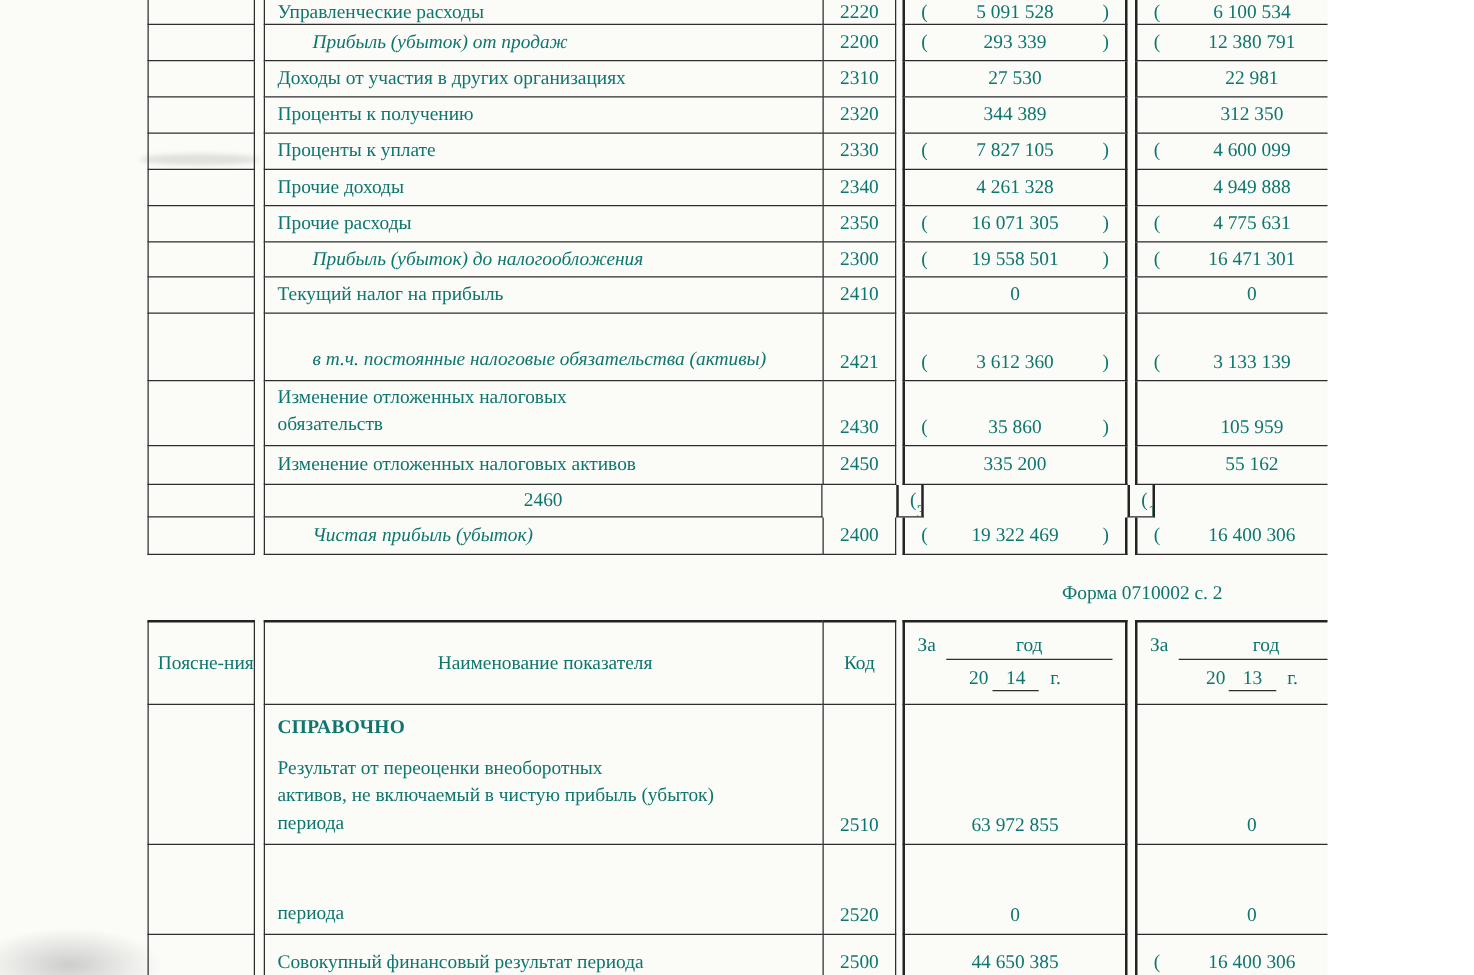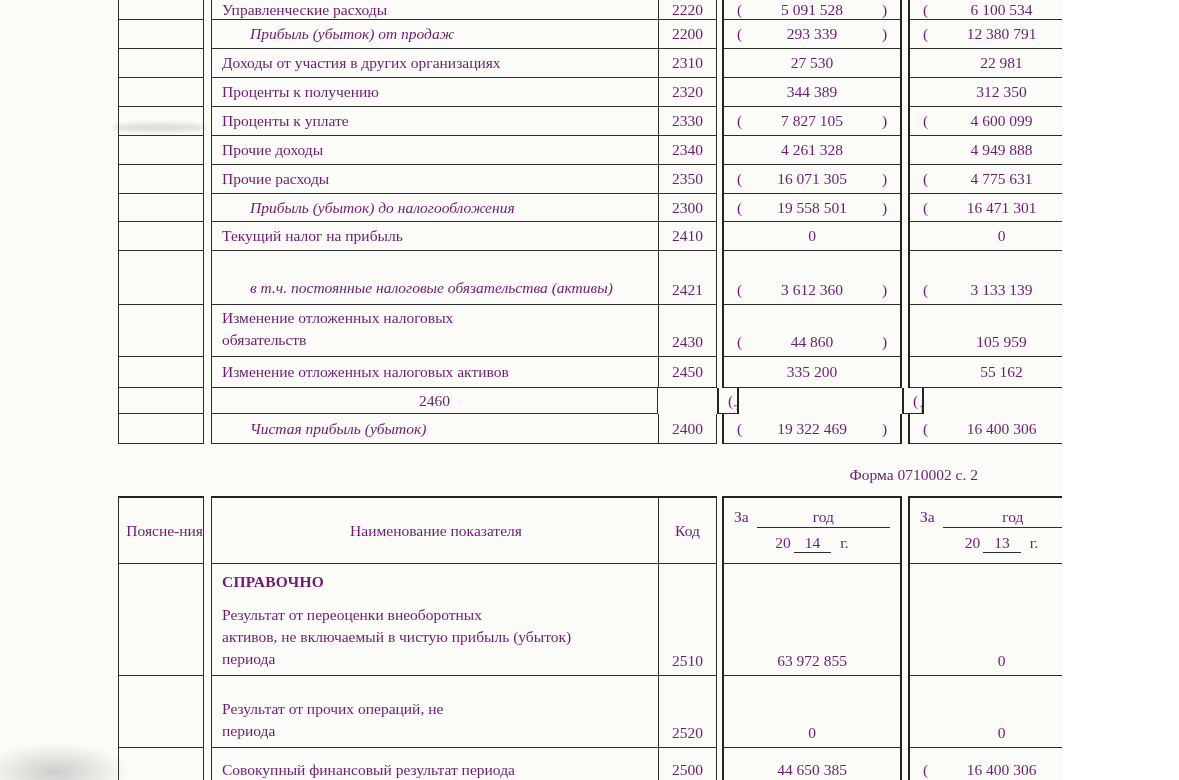--- a/index.html
+++ b/index.html
@@ -1,20 +1,20 @@
 <!DOCTYPE html>
 <html><head>
 <meta charset="utf-8">
 <style>
   html,body{margin:0;padding:0;background:#ffffff;}
   .page{
     position:relative;width:1062px;height:780px;overflow:hidden;
     background:#fbfbf8;
     font-family:"Liberation Serif","DejaVu Serif",serif;
-    color:#701a75;font-size:15.5px;
+    color:#0f766e;font-size:15.5px;
     filter:blur(0.25px);
   }
   .smudge-bl{position:absolute;left:-20px;bottom:-22px;width:150px;height:60px;
     background:radial-gradient(ellipse,rgba(100,100,100,.30),transparent 70%);}
   .smudge-l{position:absolute;left:112px;top:123px;width:95px;height:9px;border-radius:50%;
     background:rgba(60,60,60,.14);filter:blur(2px);}
   .tbl{position:absolute;left:118px;width:977px;}
   .t1{top:0;}
   .t2{top:496px;}
   .form-label{position:absolute;top:466px;right:84px;font-size:15.5px;}
@@ -282,21 +282,21 @@
         <div class="cell cn">
           <div class="nlines">
             <div class="nline">Изменение отложенных налоговых</div>
             <div class="nline">обязательств</div>
           </div>
         </div>
         <div class="cell cc">2430</div>
         <div class="gapc"></div>
         <div class="cell cv">
           <span class="par">(</span>
-          <span class="num">44 860</span>
+          <span class="num">35 860</span>
           <span class="par">)</span>
         </div>
         <div class="gapc"></div>
         <div class="cell cv">
           <span class="par hid">(</span>
           <span class="num">105 959</span>
           <span class="par hid">)</span>
         </div>
       </div>
       <div class="trow" style="height: 31px;">
@@ -421,21 +421,20 @@
           <span class="par hid">(</span>
           <span class="num">0</span>
           <span class="par hid">)</span>
         </div>
       </div>
       <div class="trow vbottom" style="height: 72px;">
         <div class="cell ce"></div>
         <div class="gapc"></div>
         <div class="cell cn">
           <div class="nlines">
-            <div class="nline">Результат от прочих операций, не</div>
             <div class="nline">периода</div>
           </div>
         </div>
         <div class="cell cc">2520</div>
         <div class="gapc"></div>
         <div class="cell cv">
           <span class="par hid">(</span>
           <span class="num">0</span>
           <span class="par hid">)</span>
         </div>

